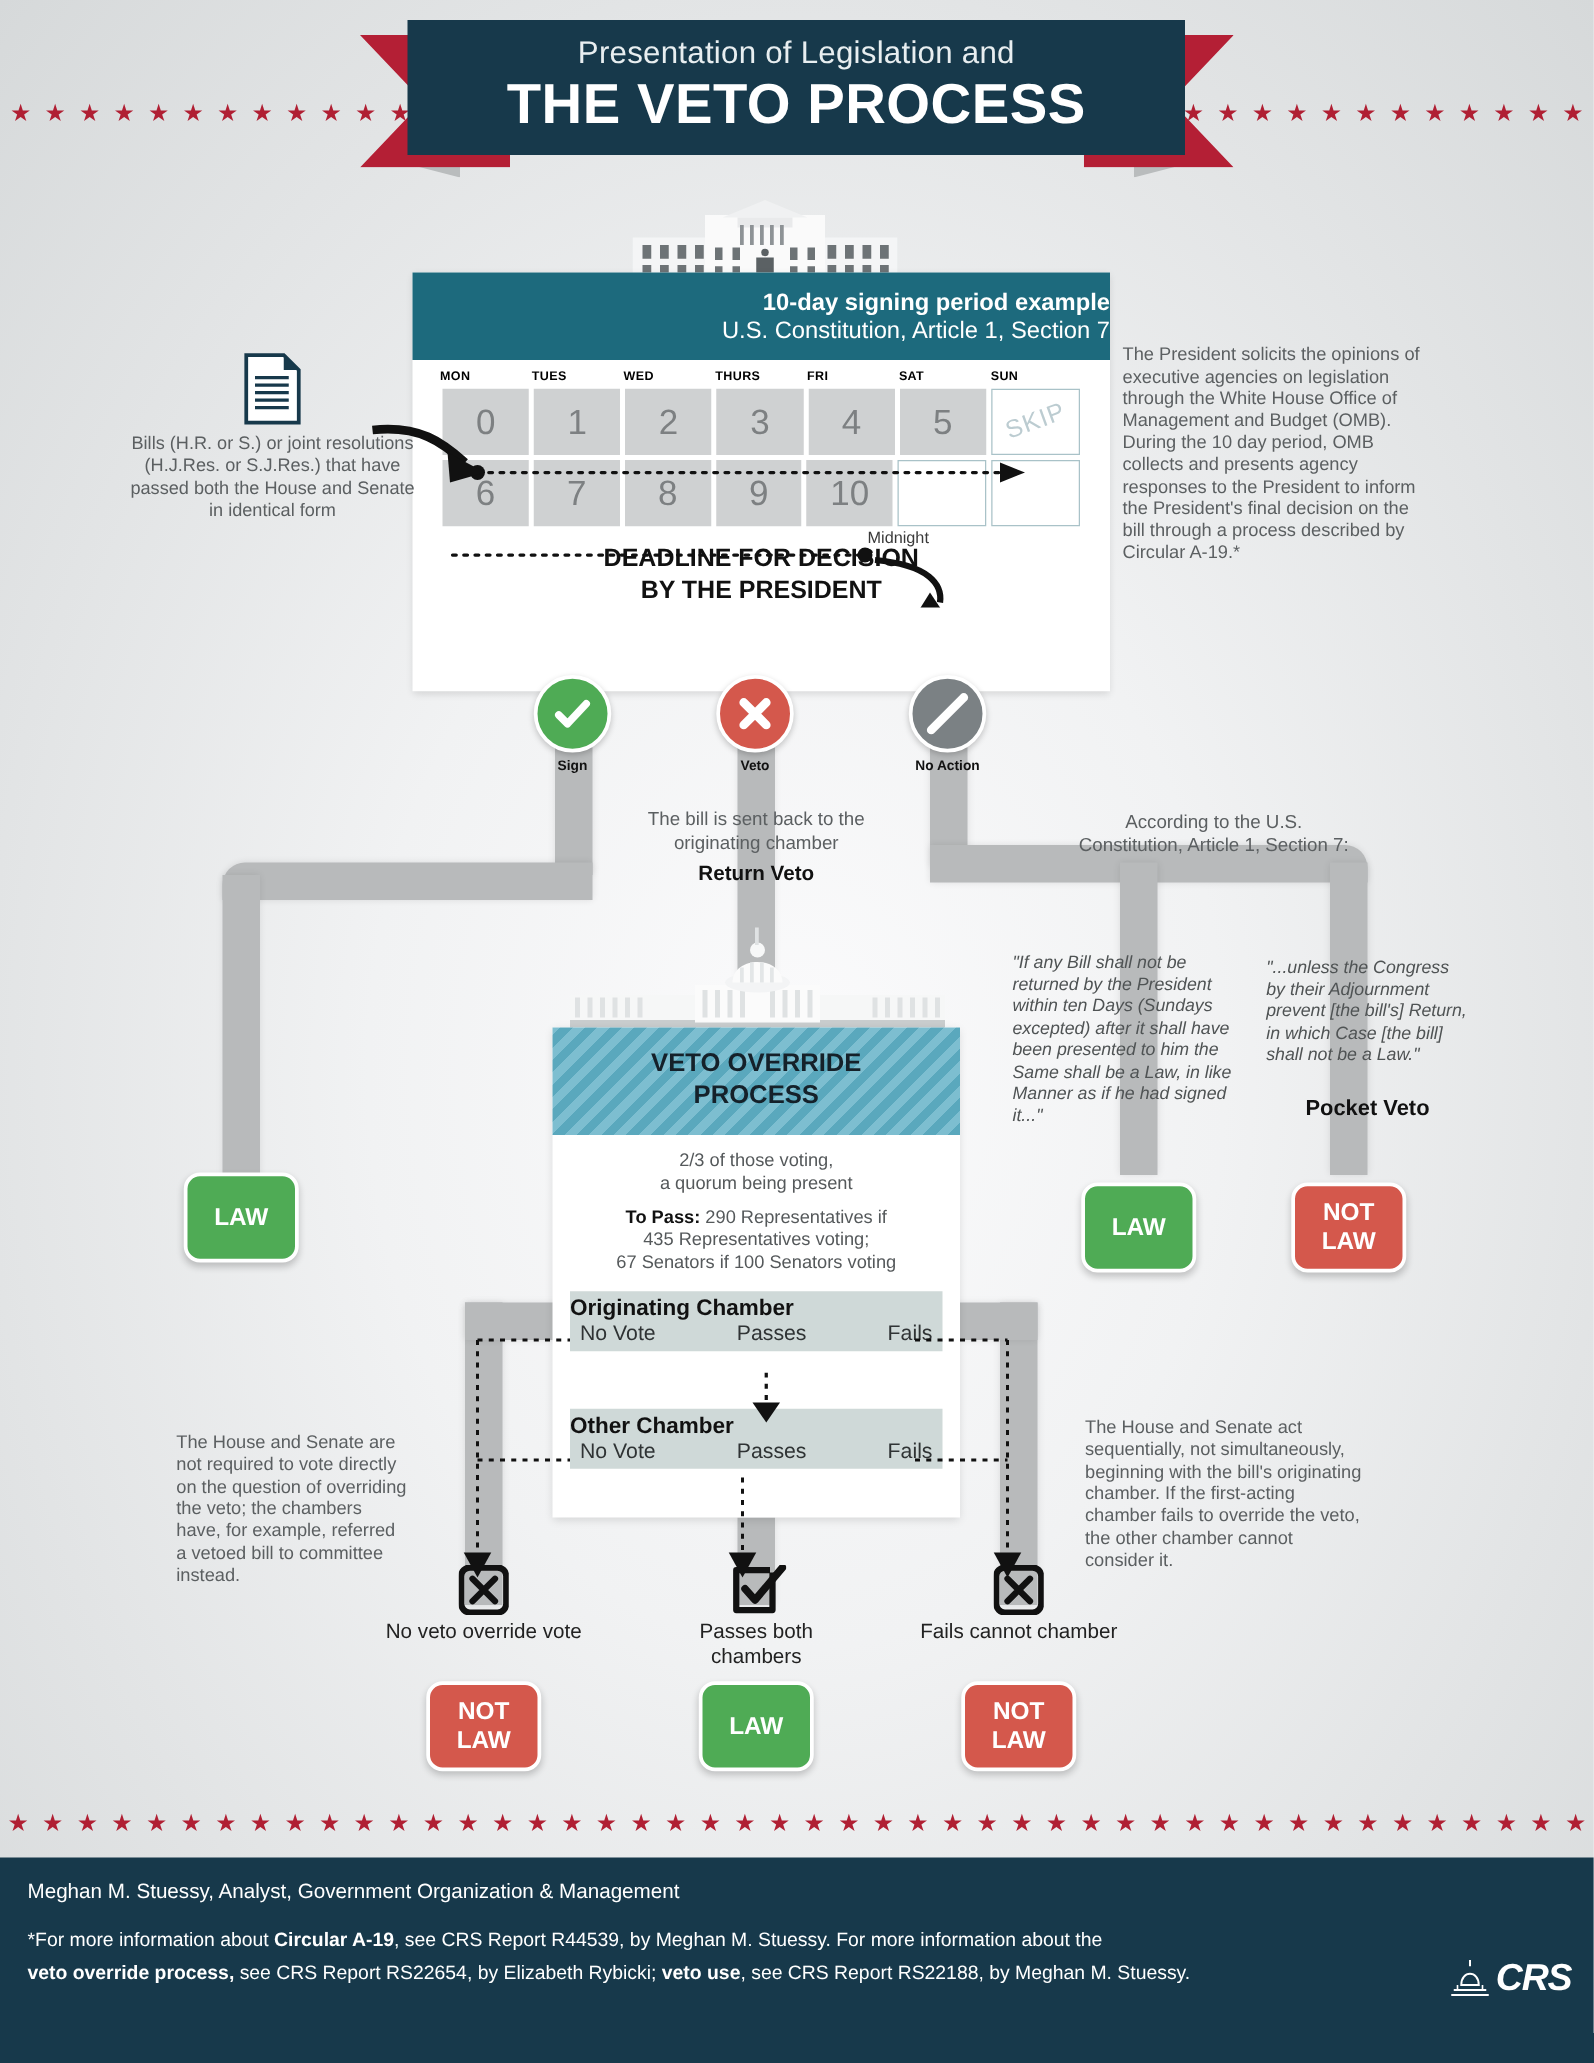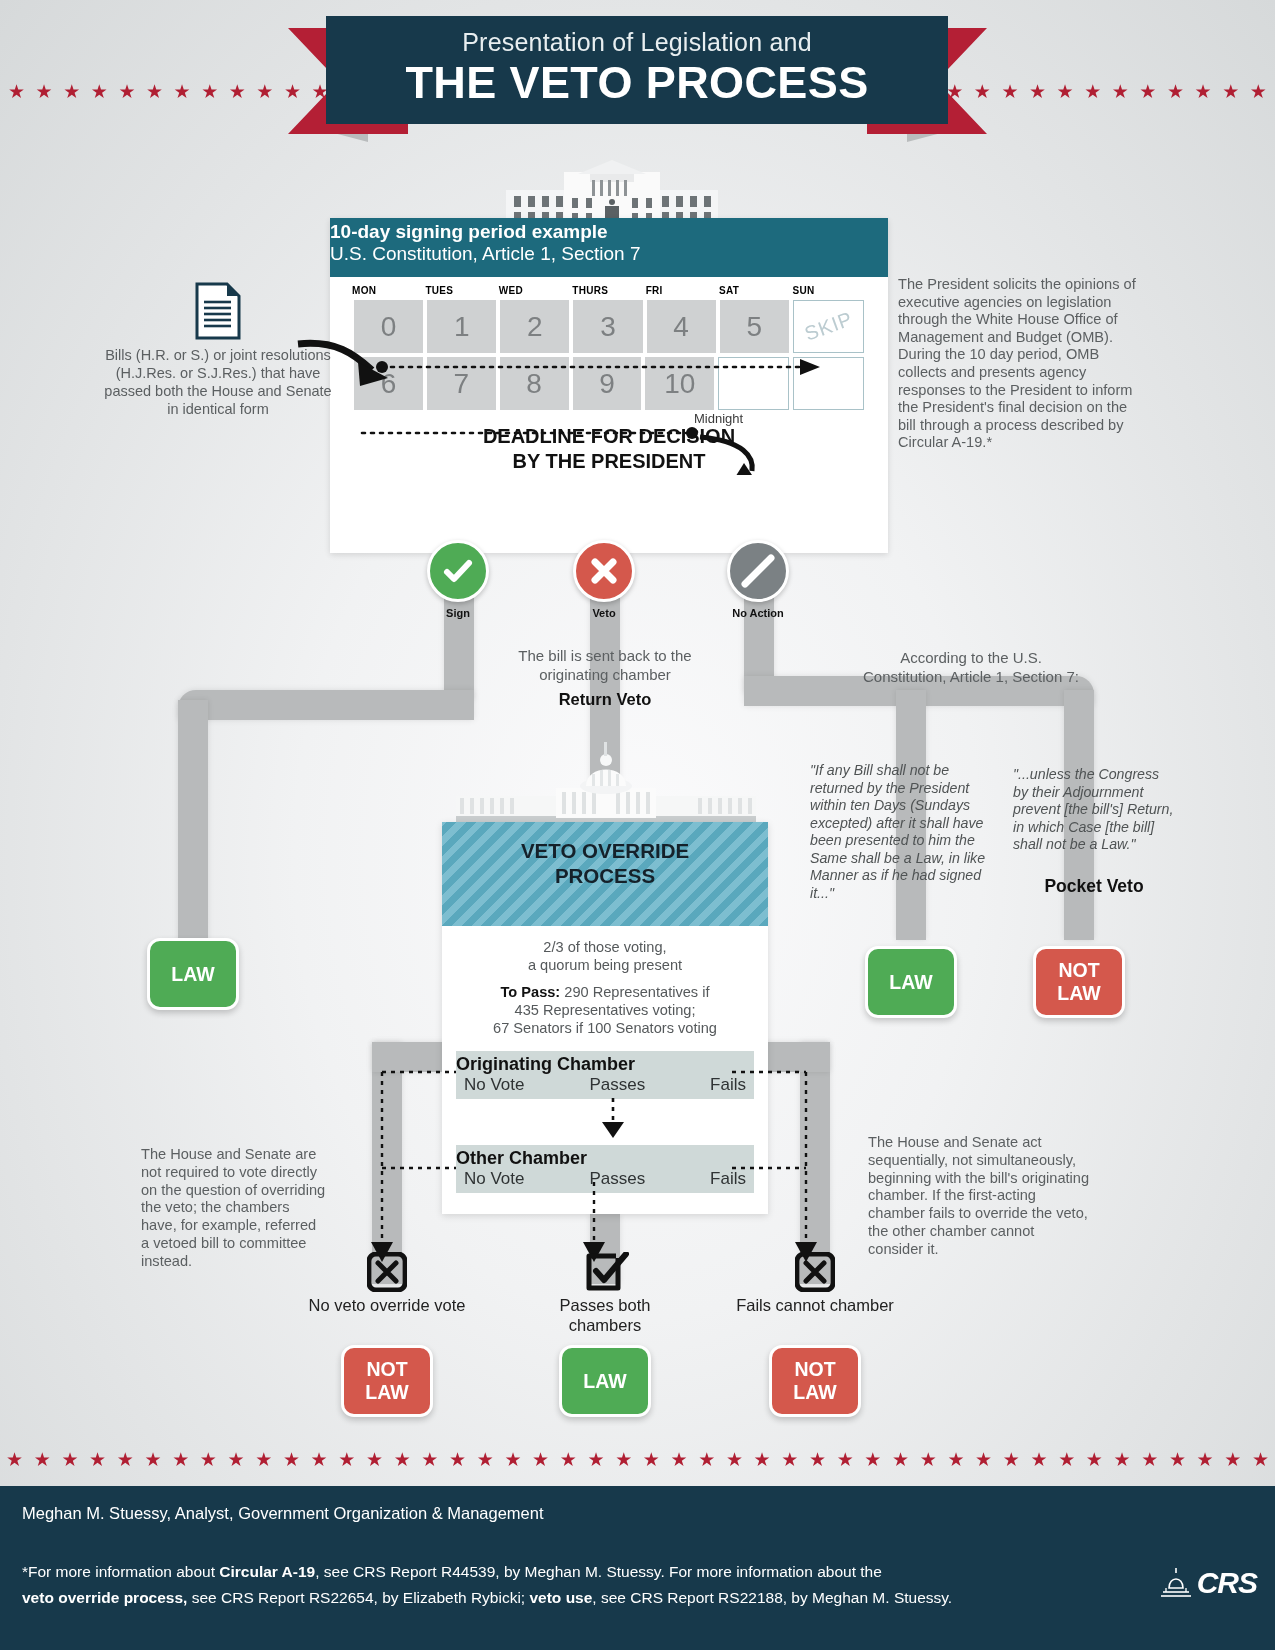--- a/index.html
+++ b/index.html
@@ -24,21 +24,21 @@
   .ribbon-shadow.r { right:330px; clip-path:polygon(0 0,100% 0,100% 45%,0 100%); }
   .ribbon-main { position:absolute; left:326px; top:16px; width:622px; height:108px;
       background:#17394b; text-align:center; padding-top:12px; }
   .ribbon-sub { color:#e8eef0; font-size:25px; font-weight:300; letter-spacing:.2px; }
   .ribbon-title { color:#ffffff; font-size:45px; font-weight:700; letter-spacing:.4px; line-height:52px; }
 
   
   #whitehouse { position:absolute; left:506px; top:160px; width:212px; height:66px; }
   .card { position:absolute; left:330px; top:218px; width:558px; height:335px;
       background:#ffffff; box-shadow:0 2px 6px rgba(0,0,0,.12); }
-  .card-head { background:#1d6a7d; color:#fff; text-align:left; padding:3px 0 12px; }
+  .card-head { background:#1d6a7d; color:#fff; text-align:right; padding:14px 0 12px; }
   .card-head .l1 { font-size:19px; font-weight:700; }
   .card-head .l2 { font-size:19px; font-weight:400; }
   .cal { padding:8px 22px 0 22px; position:relative; }
   .cal-dow { display:flex; }
   .cal-dow div { flex:1; text-align:left; font-size:10px; font-weight:600; color:#000000; letter-spacing:.3px; }
   .cal-row { display:flex; margin-top:4px; }
   .cell { flex:1; height:53px; margin:0 2px; background:#cfd1d2; display:flex;
       align-items:center; justify-content:center; font-size:28px; color:#7d8082; font-weight:300; }
   .cell.empty { background:#ffffff; border:1px solid #a9c2c8; }
   .skipwrap { flex:1; margin:0 2px; height:53px; background:#ffffff; border:1px solid #a9c2c8;
@@ -73,21 +73,21 @@
 
   
   .cap { position:absolute; font-size:15px; color:#5b5f61; line-height:19px; text-align:center; }
   .cap b { color:#111; font-weight:700; font-size:16.5px; }
   .quote { position:absolute; font-size:14.2px; color:#4f5354; line-height:17.5px; font-style:italic; }
 
   
   #capitol { position:absolute; left:456px; top:736px; width:300px; height:110px; }
   #override { position:absolute; left:442px; top:822px; width:326px; height:392px;
       background:#ffffff; box-shadow:0 2px 7px rgba(0,0,0,.13); }
-  .ov-head { height:104px; text-align:center; padding-top:16px; position:relative;
+  .ov-head { height:86px; text-align:center; padding-top:16px; position:relative;
       background:repeating-linear-gradient(-45deg,#5aa8bd 0 7px,#7dbed0 7px 14px); }
   .ov-head .t { font-size:20.5px; font-weight:700; color:#15212a; line-height:25px; position:relative; z-index:2;}
   .ov-body { padding:12px 14px 0; text-align:center; }
   .ov-quorum { font-size:14.6px; color:#55595b; line-height:18px; }
   .ov-pass { font-size:14.6px; color:#55595b; line-height:18px; margin-top:9px; }
   .ov-pass b { color:#111; font-weight:700; }
   .chamber { margin:0 14px; background:#cfd9d8; padding:3px 0 4px; }
   .chamber .cname { font-size:18px; font-weight:700; color:#111; }
   .chamber .opts { display:flex; justify-content:space-between; padding:0 8px; font-size:17px; color:#2f3334; }
 
@@ -105,21 +105,21 @@
   .markbox .mtxt { font-size:16.5px; color:#222; line-height:20px; margin-top:3px; }
 
   
   .note { position:absolute; font-size:14.6px; color:#5b5f61; line-height:17.8px; }
 
   
   .star-row-bot { position:absolute; top:1448px; left:0; width:1275px; height:22px;
       display:flex; justify-content:space-between; align-items:center; padding:0 6px; }
   #footer { position:absolute; left:0; top:1486px; width:1275px; height:164px; background:#17394b;padding-left:32px; }
   #footer .f1 { position:absolute; left:22px; top:18px; color:#ffffff; font-size:16.5px; }
-  #footer .f2 { position:absolute; left:22px; top:73px; width:1060px; color:#ffffff;
+  #footer .f2 { position:absolute; left:22px; top:54px; width:1060px; color:#ffffff;
       font-size:15.5px; line-height:26px; }
   #footer .f2 b { font-weight:700; }
   #crs { position:absolute; right:18px; top:80px; color:#fff; font-size:30px; font-weight:700;
       font-style:italic; letter-spacing:-1px; display:flex; align-items:flex-start; gap:4px; }
 </style>
 </head>
 <body>
 
 <div id="header-zone">
   <div class="star-row" id="stars-top">

